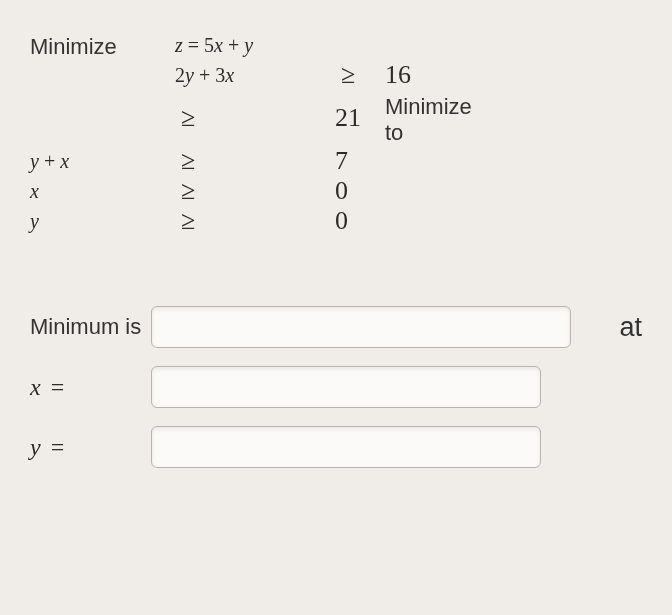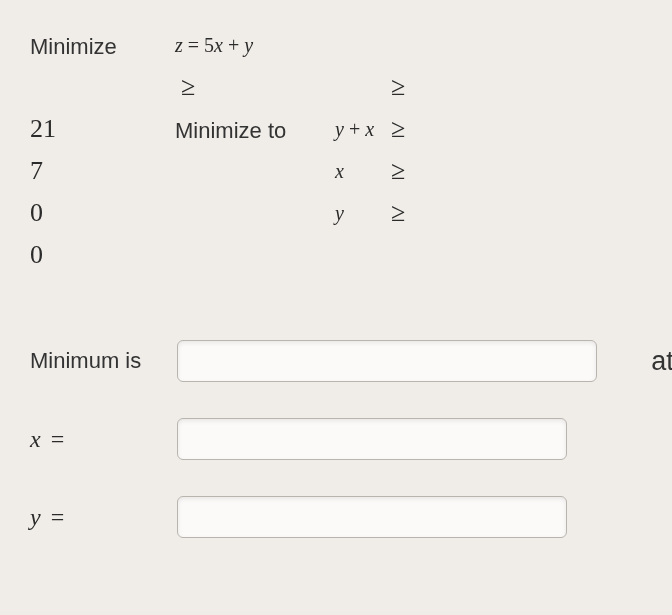--- a/index.html
+++ b/index.html
@@ -9,21 +9,20 @@
       background: #f0ede8;
       font-family: "Helvetica Neue", Arial, sans-serif;
       color: #2b2b2b;
       padding: 30px 30px 0 30px;
       font-size: 24px;
       position: relative;
     }
     .problem-area {
       display: grid;
       grid-template-columns: 145px 160px 50px 60px;
-      row-gap: 12px;
       align-items: center;
       margin-bottom: 70px;
     }
     .label-col {
       font-size: 22px;
       color: #333;
       align-self: start;
       padding-top: 4px;
     }
     .math {
@@ -45,21 +44,20 @@
       font-style: normal;
       font-size: 26px;
       text-align: left;
     }
     .answer-section {
       display: grid;
       grid-template-columns: auto 1fr auto;
       align-items: center;
       row-gap: 18px;
       column-gap: 10px;
-      gap: 36px;
     }
     .answer-label {
       font-size: 22px;
       color: #333;
       white-space: nowrap;
     }
     .eq-label {
       font-family: "Times New Roman", serif;
       font-style: italic;
       font-size: 24px;
@@ -87,21 +85,23 @@
 <body>
 
 <div class="problem-area">
 
   <div class="label-col">Minimize</div>
   <div class="math" style="grid-column:2 / span 3;">
     <span>z</span> <span class="num">=</span> <span class="num">5</span><span>x</span> <span class="num">+</span> <span>y</span>
   </div>
 
   <div></div>
+  <div class="math"><span class="num">2</span>y <span class="num">+ 3</span>x</div>
   <div class="op">≥</div>
+  <div class="rhs">16</div>
 
   <div></div>
   <div class="op">≥</div>
   <div class="rhs">21</div>
 
   <div class="label-col">Minimize to</div>
   <div class="math">y <span class="num">+</span> x</div>
   <div class="op">≥</div>
   <div class="rhs">7</div>
 

